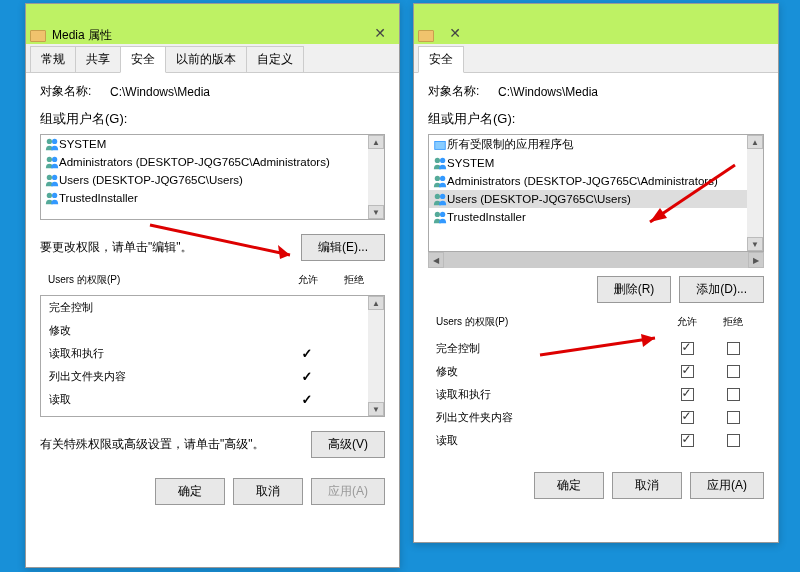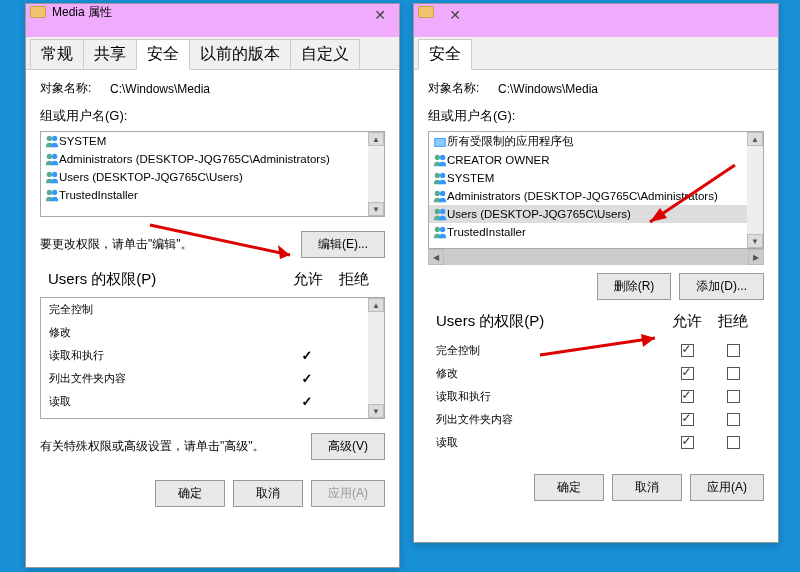--- a/index.html
+++ b/index.html
@@ -13,25 +13,25 @@
     position: relative;
     color: #000;
   }
   .window {
     position: absolute;
     background: #fff;
     border: 1px solid #999;
     box-shadow: 0 2px 8px rgba(0,0,0,0.2);
   }
   .titlebar {
-    height: 33px;
-    display: flex;
-    align-items: flex-start;
+    height: 40px;
+    display: flex;
+    align-items: flex-end;
     padding: 0 4px;
-    background: #f0abfc;
+    background: #bef264;
   }
   .title-icon {
     width: 16px; height: 16px;
     margin-right: 6px;
     display: inline-block;
   }
   .folder-icon::before {
     content: "";
     display: inline-block;
     width: 14px; height: 10px;
@@ -54,21 +54,21 @@
     border-bottom: 1px solid #ccc;
     padding: 2px 4px 0 4px;
     background: #f0f0f0;
     gap: 0;
   }
   .tab {
     padding: 4px 10px;
     border: 1px solid #ccc;
     border-bottom: none;
     background: #f0f0f0;
-    font-size: 16px;
+    font-size: 12px;
     margin-right: -1px;
     cursor: default;
   }
   .tab.active {
     background: #fff;
     position: relative;
     z-index: 1;
     border-bottom: 1px solid #fff;
     margin-bottom: -1px;
   }
@@ -144,21 +144,21 @@
   .btn.disabled { color: #999; }
   .top-btn-row {
     display: flex;
     gap: 8px;
     justify-content: flex-end;
     margin: 8px 0;
   }
   .perm-header {
     display: flex;
     padding: 2px 8px;
-    font-size: 15px;
+    font-size: 10px;
     margin-top: 10px;
   }
   .arrow {
     position: absolute;
     pointer-events: none;
     z-index: 999;
   }
   .footer-btns {
     display: flex;
     gap: 8px;
@@ -311,29 +311,20 @@
       <span class="label-col">对象名称:</span>
       <span>C:\Windows\Media</span>
     </div>
     <div class="sub-label">组或用户名(G):</div>
     <div class="listbox" style="height:118px;">
       <div class="litem">
           <span class="user-icon"><svg viewBox="0 0 16 16">
               <rect x="2" y="4" width="12" height="9" fill="#8cf" stroke="#39f"></rect>
             </svg></span>
           <span>所有受限制的应用程序包</span>
-        </div>
-      <div class="litem">
-          <span class="user-icon"><svg viewBox="0 0 16 16">
-              <circle cx="5" cy="5" r="3" fill="#5a9"></circle>
-              <path d="M1 15 Q1 10 5 10 Q9 10 9 15 Z" fill="#5a9"></path>
-              <circle cx="11" cy="5" r="3" fill="#39f"></circle>
-              <path d="M7 15 Q7 10 11 10 Q15 10 15 15 Z" fill="#39f"></path>
-            </svg></span>
-          <span>CREATOR OWNER</span>
         </div>
       <div class="litem">
           <span class="user-icon"><svg viewBox="0 0 16 16">
               <circle cx="5" cy="5" r="3" fill="#5a9"></circle>
               <path d="M1 15 Q1 10 5 10 Q9 10 9 15 Z" fill="#5a9"></path>
               <circle cx="11" cy="5" r="3" fill="#39f"></circle>
               <path d="M7 15 Q7 10 11 10 Q15 10 15 15 Z" fill="#39f"></path>
             </svg></span>
           <span>SYSTEM</span>
         </div>

